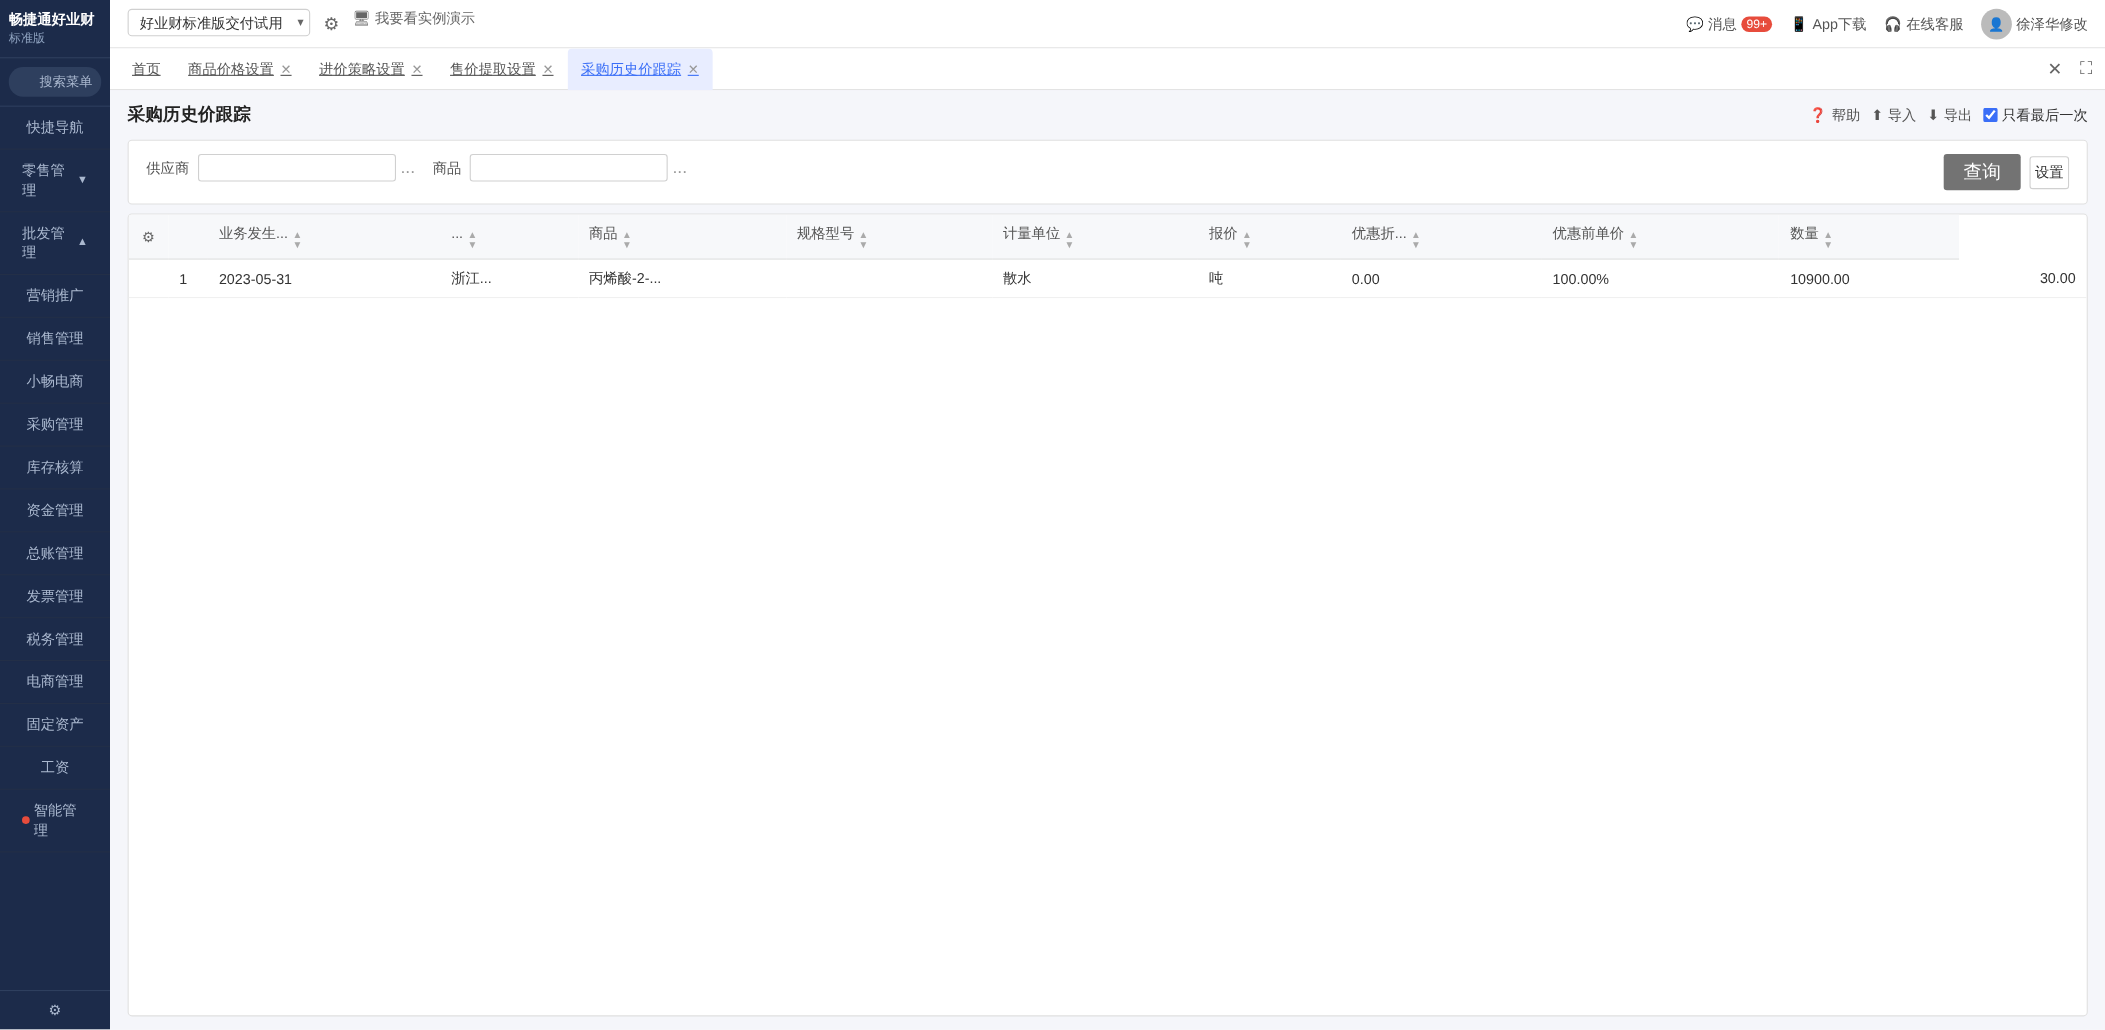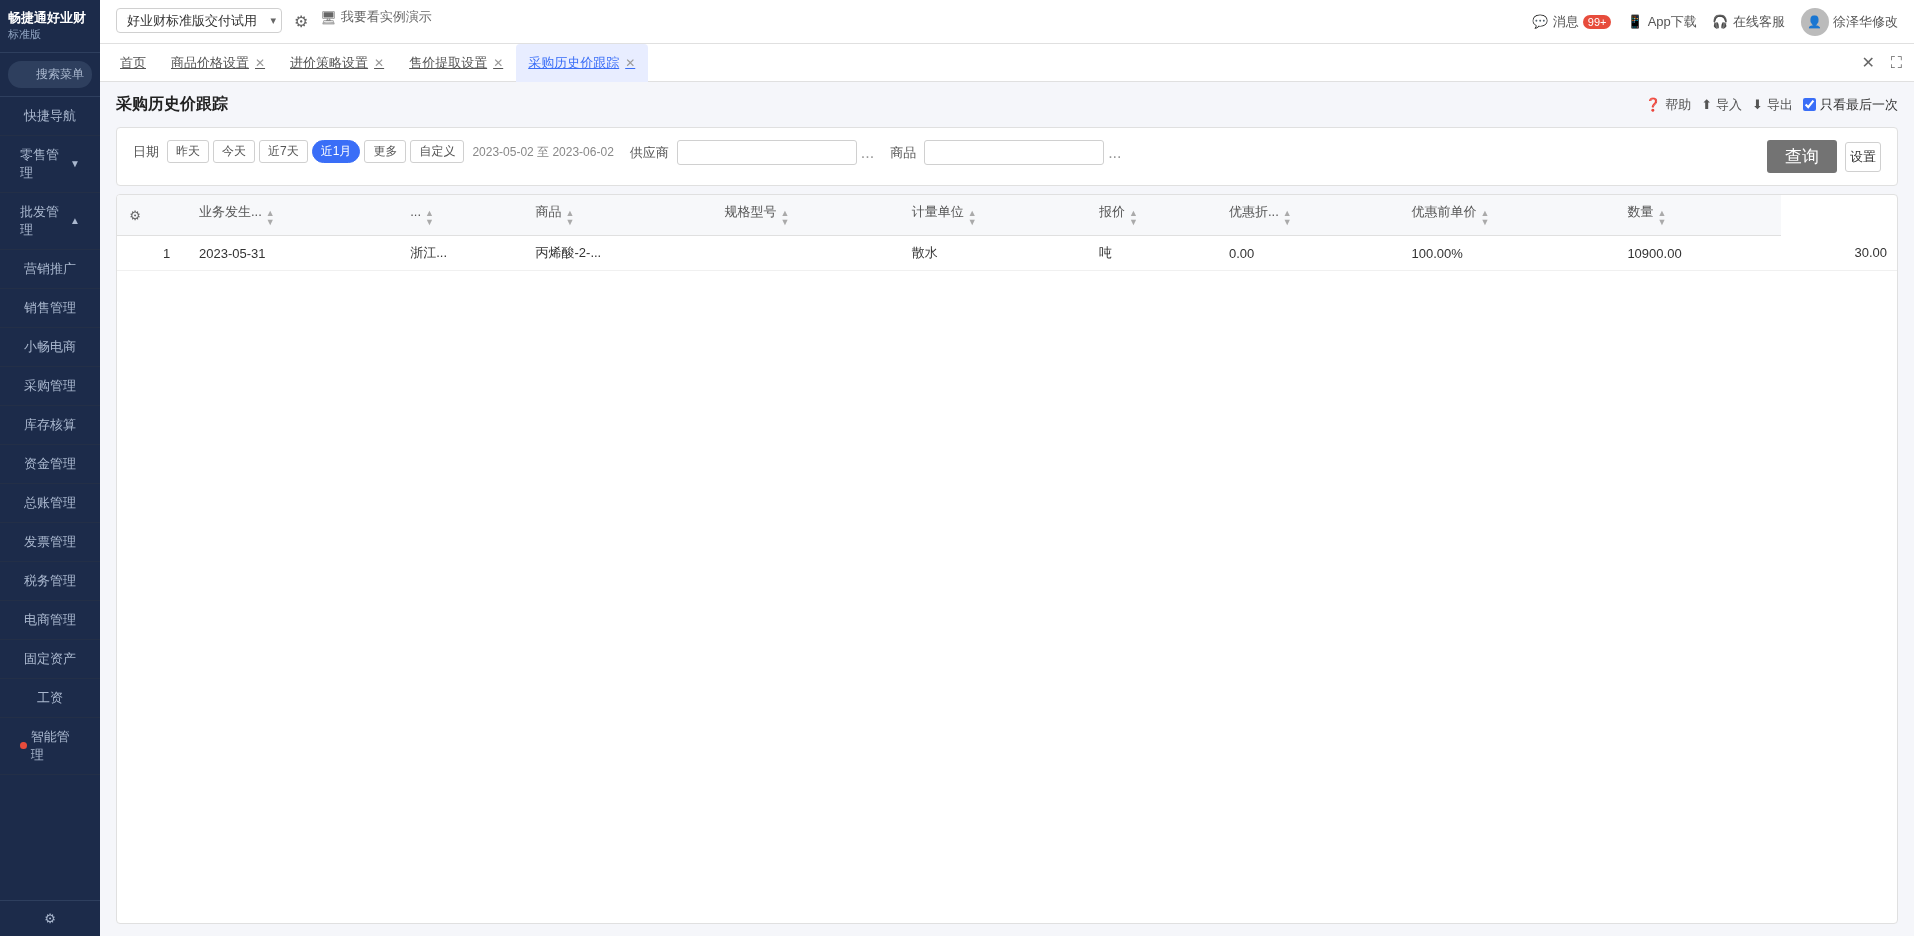--- a/index.html
+++ b/index.html
@@ -365,32 +365,20 @@
         </button>
         <label class="checkbox-label">
           <input type="checkbox" checked="" style="">
           <span>只看最后一次</span>
         </label>
       </div>
     </div>
 
     <div class="filter-panel">
       <div class="filter-row">
-        <span class="filter-label">日期</span>
-        <div class="filter-date-btns" id="date-btns-container">
-            <button class="filter-date-btn">昨天</button>
-            <button class="filter-date-btn">今天</button>
-            <button class="filter-date-btn">近7天</button>
-            <button class="filter-date-btn active">近1月</button>
-            <button class="filter-date-btn">更多</button>
-            <button class="filter-date-btn">自定义</button>
-          </div>
-        <div class="filter-date-range">2023-05-02 至 2023-06-02</div>
-      </div>
-      <div class="filter-row">
         <span class="filter-label">供应商</span>
         <div class="filter-input-wrap">
           <input class="filter-input" type="text" style="">
           <span class="filter-dots">...</span>
         </div>
       </div>
       <div class="filter-row">
         <span class="filter-label">商品</span>
         <div class="filter-input-wrap">
           <input class="filter-input" type="text" style="">

